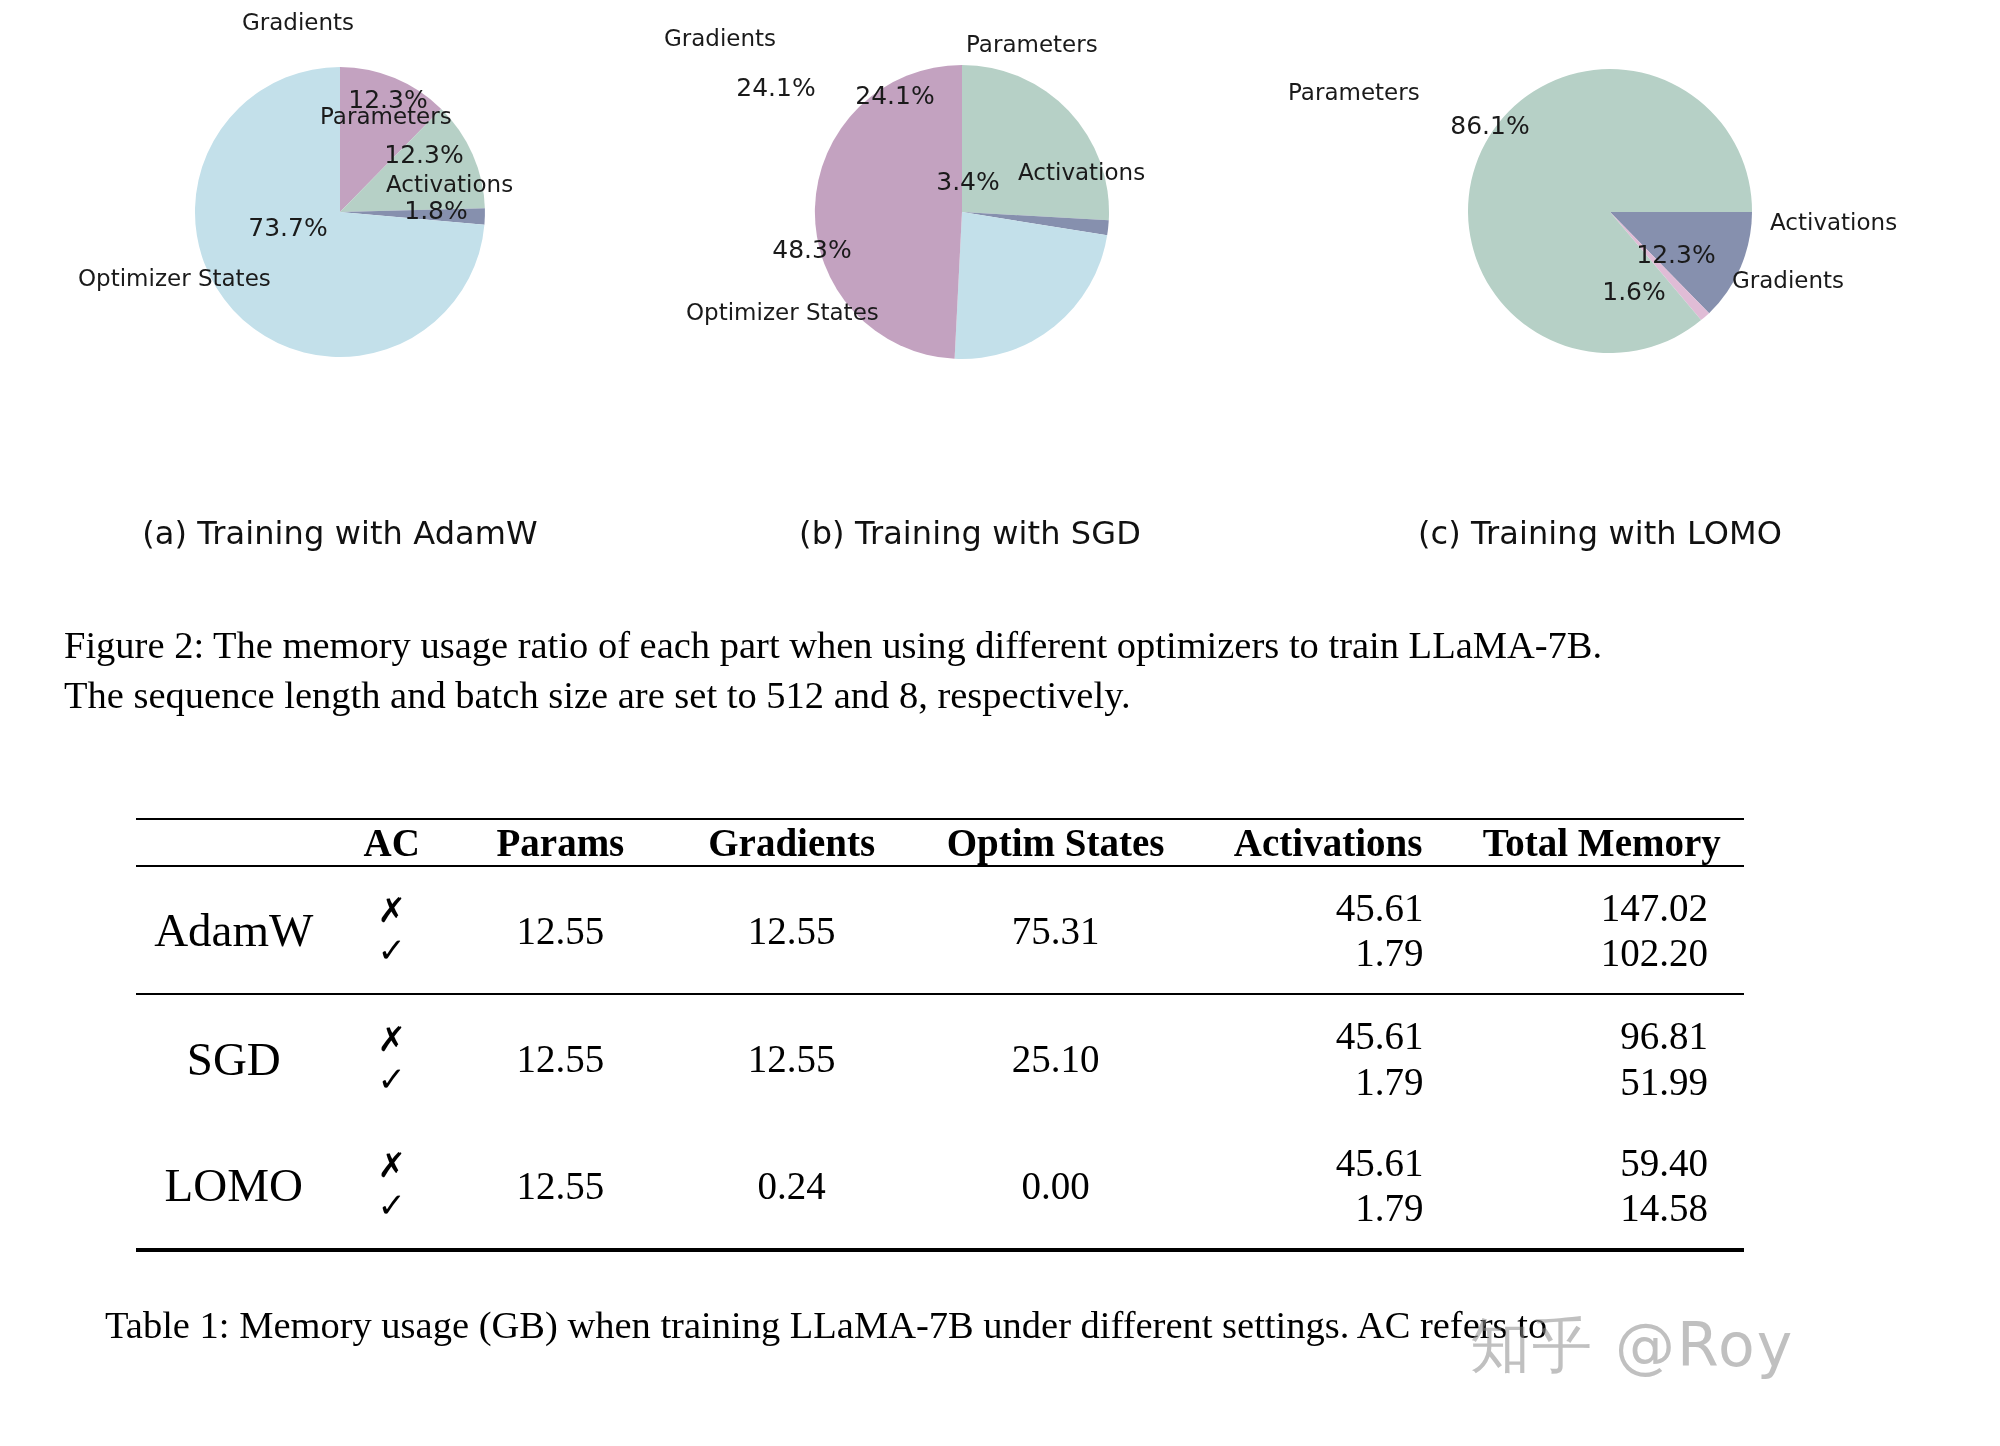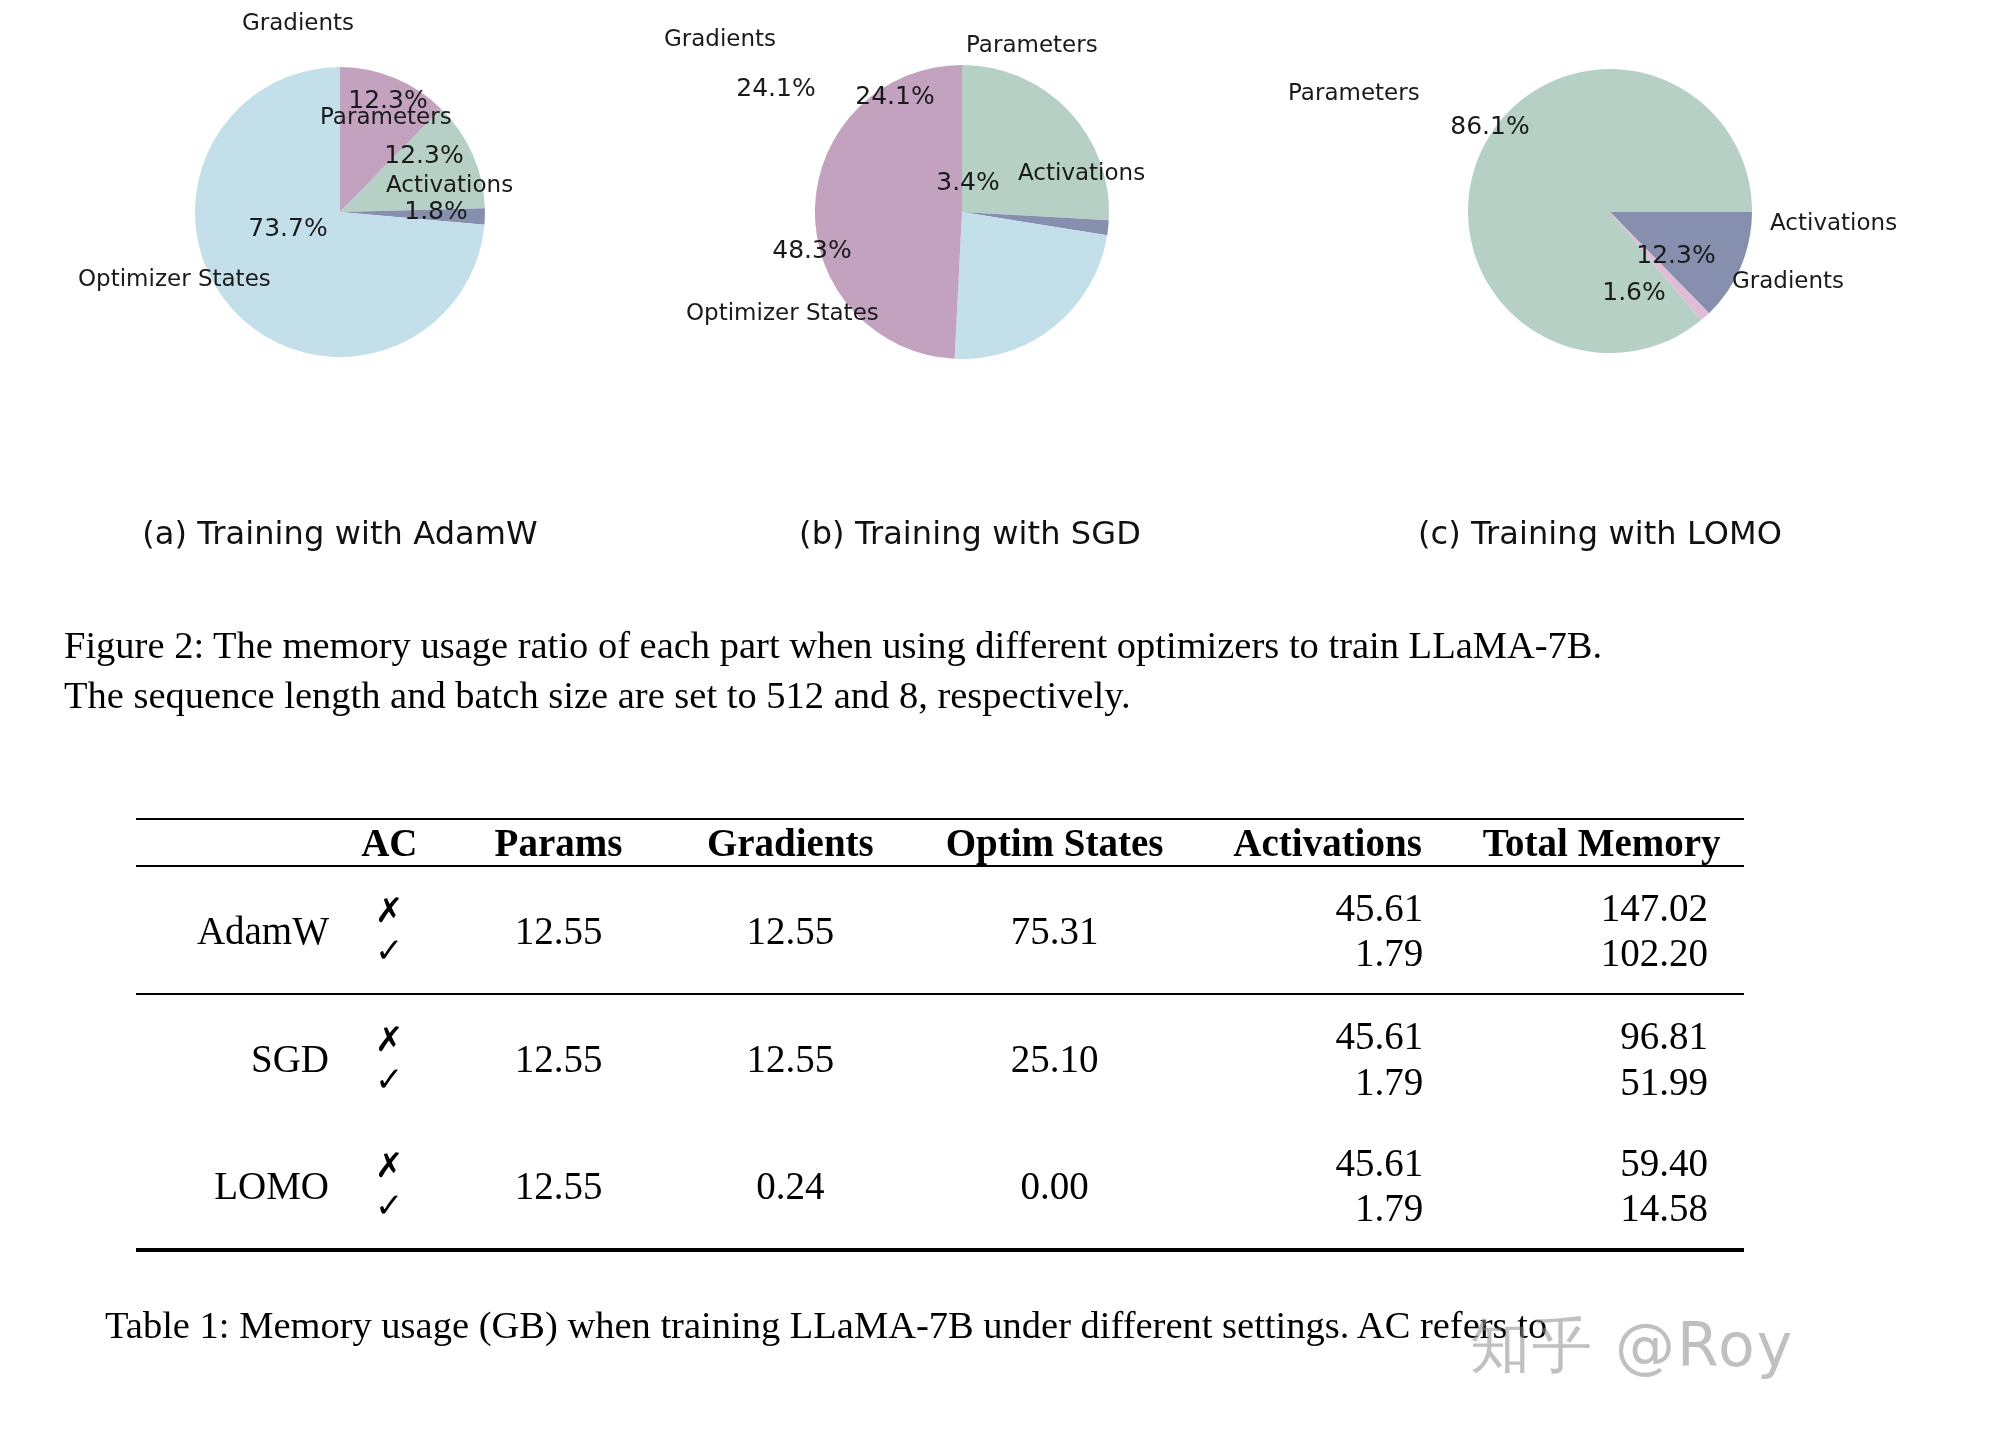--- a/index.html
+++ b/index.html
@@ -107,22 +107,22 @@
     font-size: 39px;
     text-align: center;
     vertical-align: middle;
     padding: 0;
   }
   tbody tr.group > td {
     padding-top: 18px;
     padding-bottom: 18px;
   }
   td.optname {
-    font-size: 39px;
-    text-align: right;
+    font-size: 47px;
+    text-align: center;
     white-space: nowrap;
   }
   .stack {
     display: flex;
     flex-direction: column;
     align-items: center;
     justify-content: center;
     line-height: 1.16;
   }
   .stack.right {

